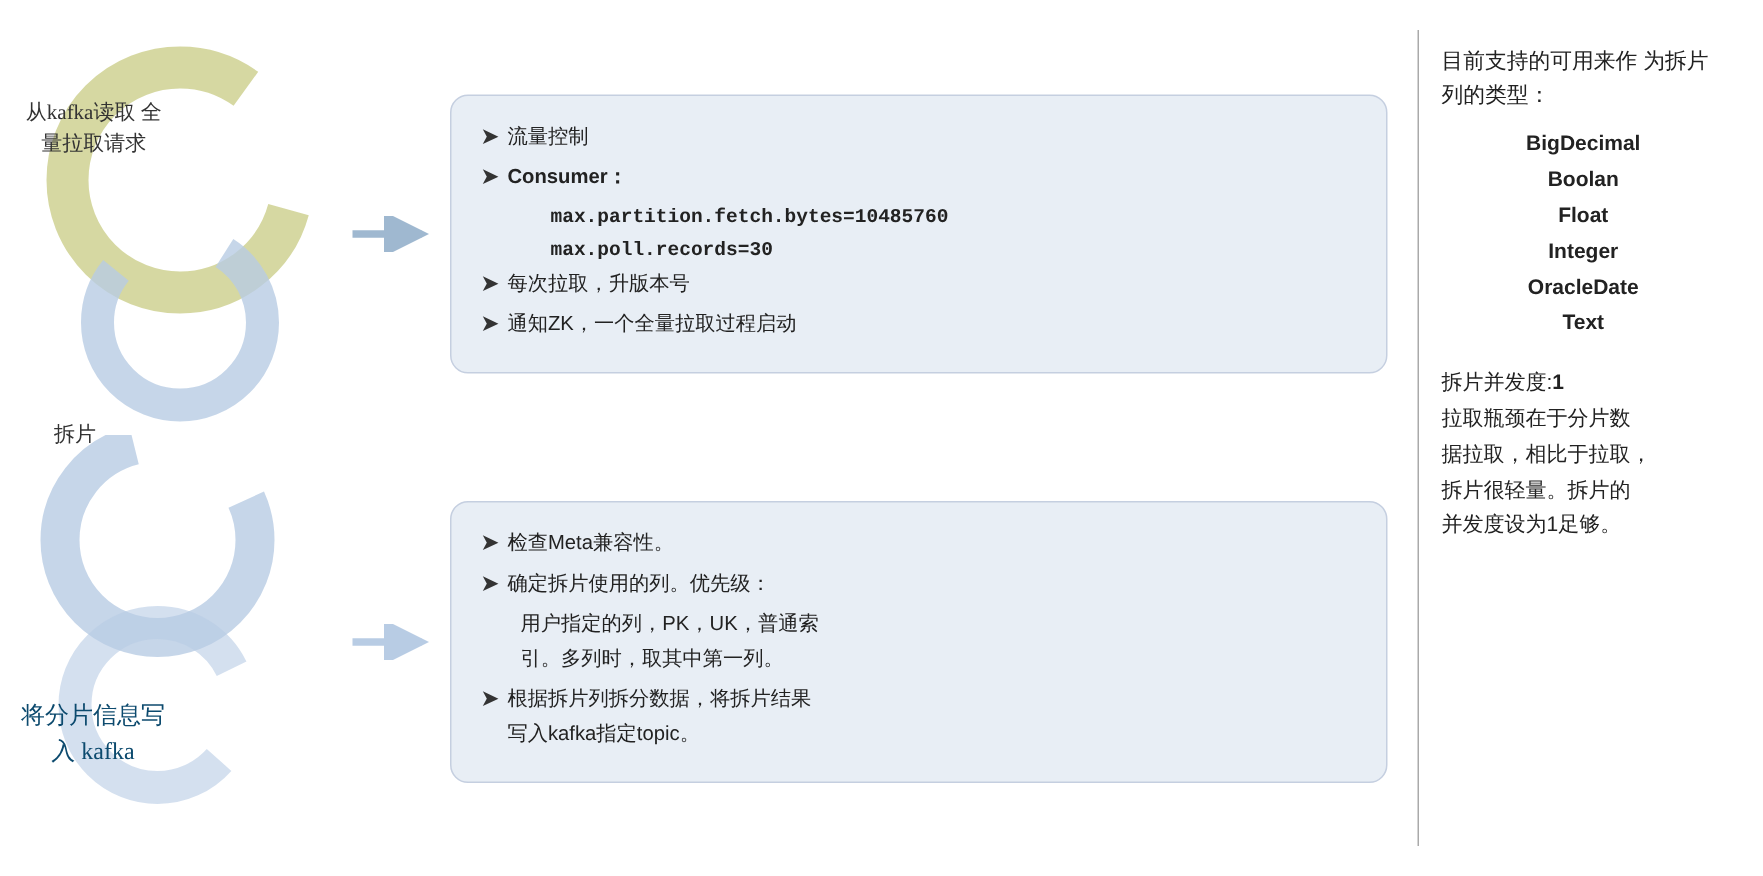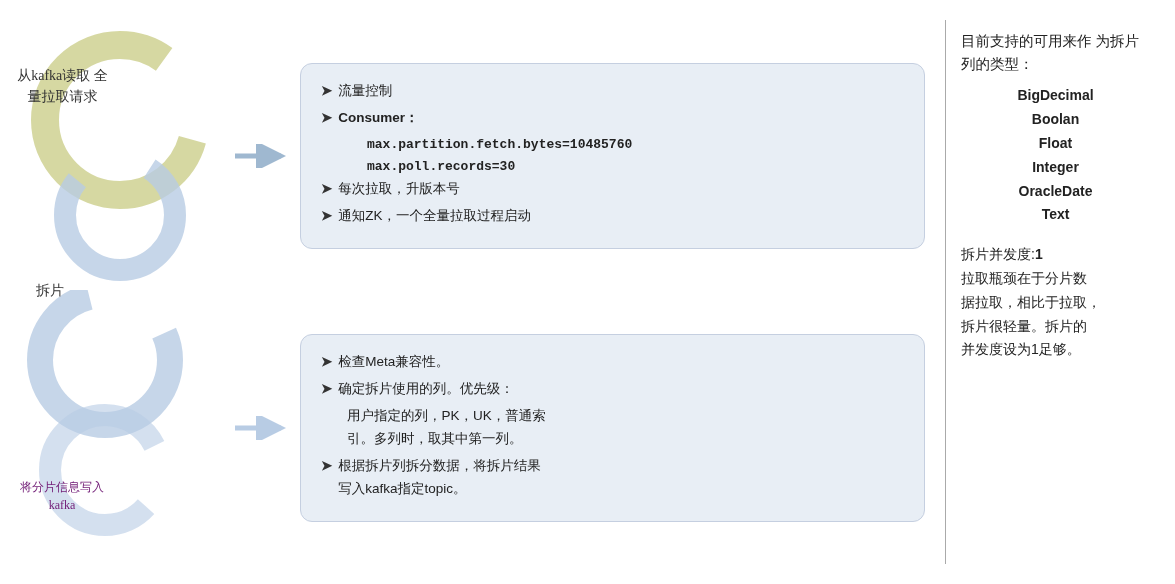--- a/index.html
+++ b/index.html
@@ -136,21 +136,21 @@
       <circle cx="95" cy="180" r="55" fill="none" stroke="#b8cce4" stroke-width="22" opacity="0.6" stroke-dasharray="280 80" stroke-dashoffset="-40"></circle>
     </svg>
 
     <div style="position:absolute; top:45px; left:5px; text-align:center; font-size:14px; color:#333; line-height:1.5; width:95px;">
       <span>从kafka读取
 全量拉取请求</span>
     </div>
     <div style="position:absolute; top:260px; left:10px; text-align:center; font-size:14px; color:#333; line-height:1.5; width:60px;">
       <span>拆片</span>
     </div>
-    <div style="position:absolute; bottom:50px; left:2px; text-align:center; font-size:12px; color:#701a75; line-height:1.5; width:100px;">
+    <div style="position:absolute; bottom:50px; left:2px; text-align:center; font-size:16px; color:#0c4a6e; line-height:1.5; width:100px;">
       <span>将分片信息写入
 kafka</span>
     </div>
   </div>
 
   <div class="middle-section">
 
     <div class="flow-row">
       <div class="arrow">
         <svg viewBox="0 0 55 24">

